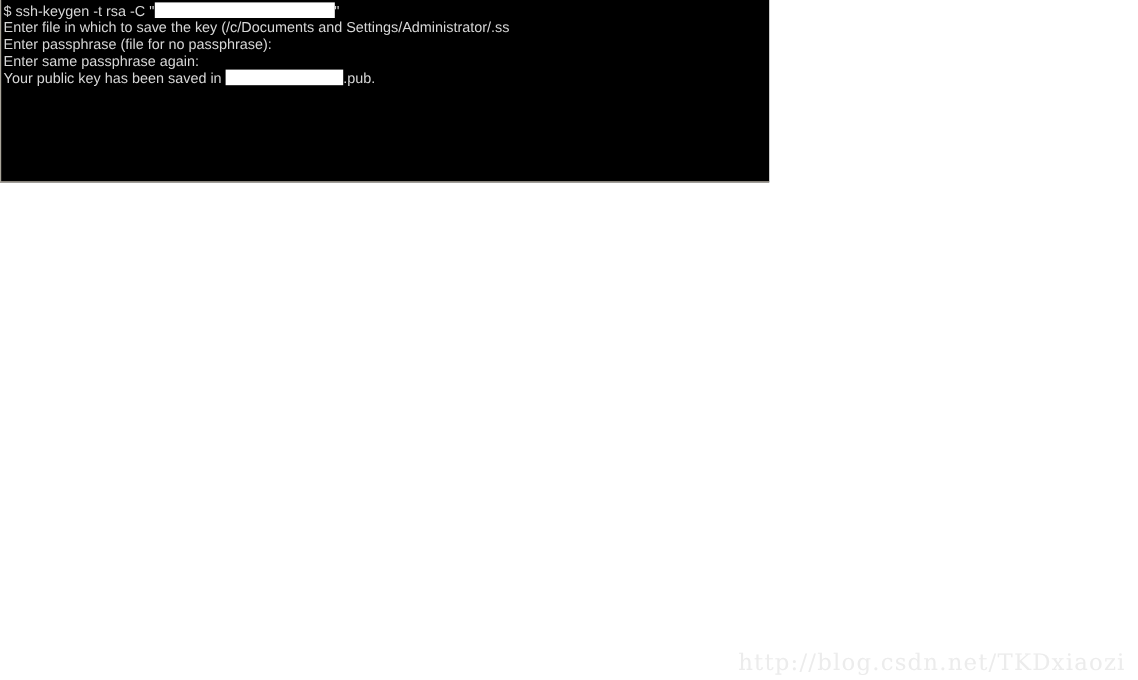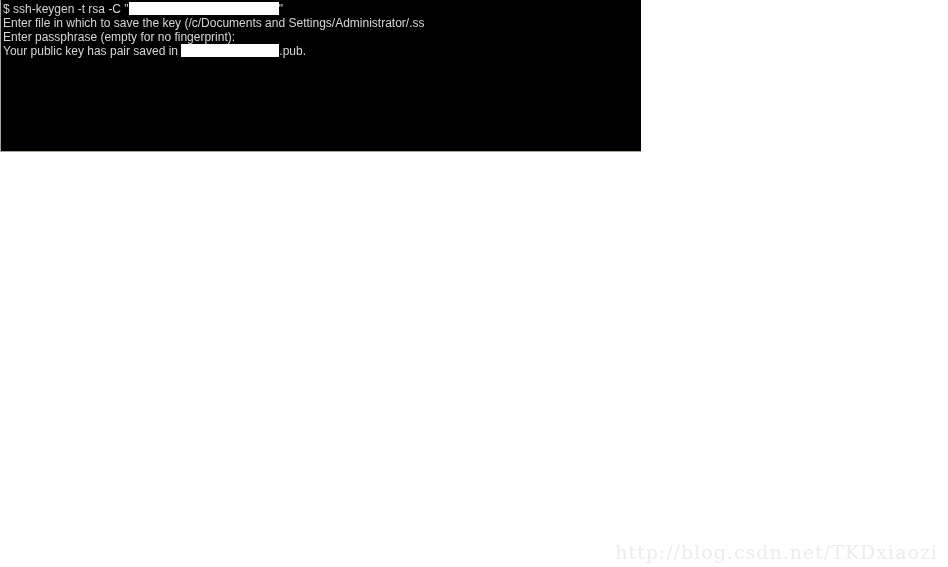--- a/index.html
+++ b/index.html
@@ -79,18 +79,19 @@
     user-select: none;
   }
 </style>
 </head>
 <body>
 
 <div id="terminal">
   <div id="terminal-screen" style="color: rgb(214, 214, 214);">
       <div class="term-line"><span class="seg">$ ssh-keygen -t rsa -C "</span><span class="redact" style="width: 150px;"></span><span class="seg">"</span></div>
       <div class="term-line"><span class="seg">Enter file in which to save the key (/c/Documents and Settings/Administrator/.ss</span></div>
-      <div class="term-line"><span class="seg">Enter passphrase (empty for no fingerprint):</span></div>
-      <div class="term-line"><span class="seg">Your public key has pair saved in </span><span class="redact" style="width: 98px;"></span><span class="seg">.pub.</span></div>
+      <div class="term-line"><span class="seg">Enter passphrase (file for no passphrase):</span></div>
+      <div class="term-line"><span class="seg">Enter same passphrase again:</span></div>
+      <div class="term-line"><span class="seg">Your public key has been saved in </span><span class="redact" style="width: 98px;"></span><span class="seg">.pub.</span></div>
     </div>
 </div>
 
 <div id="watermark">http://blog.csdn.net/TKDxiaozi</div>
 
 </body></html>

